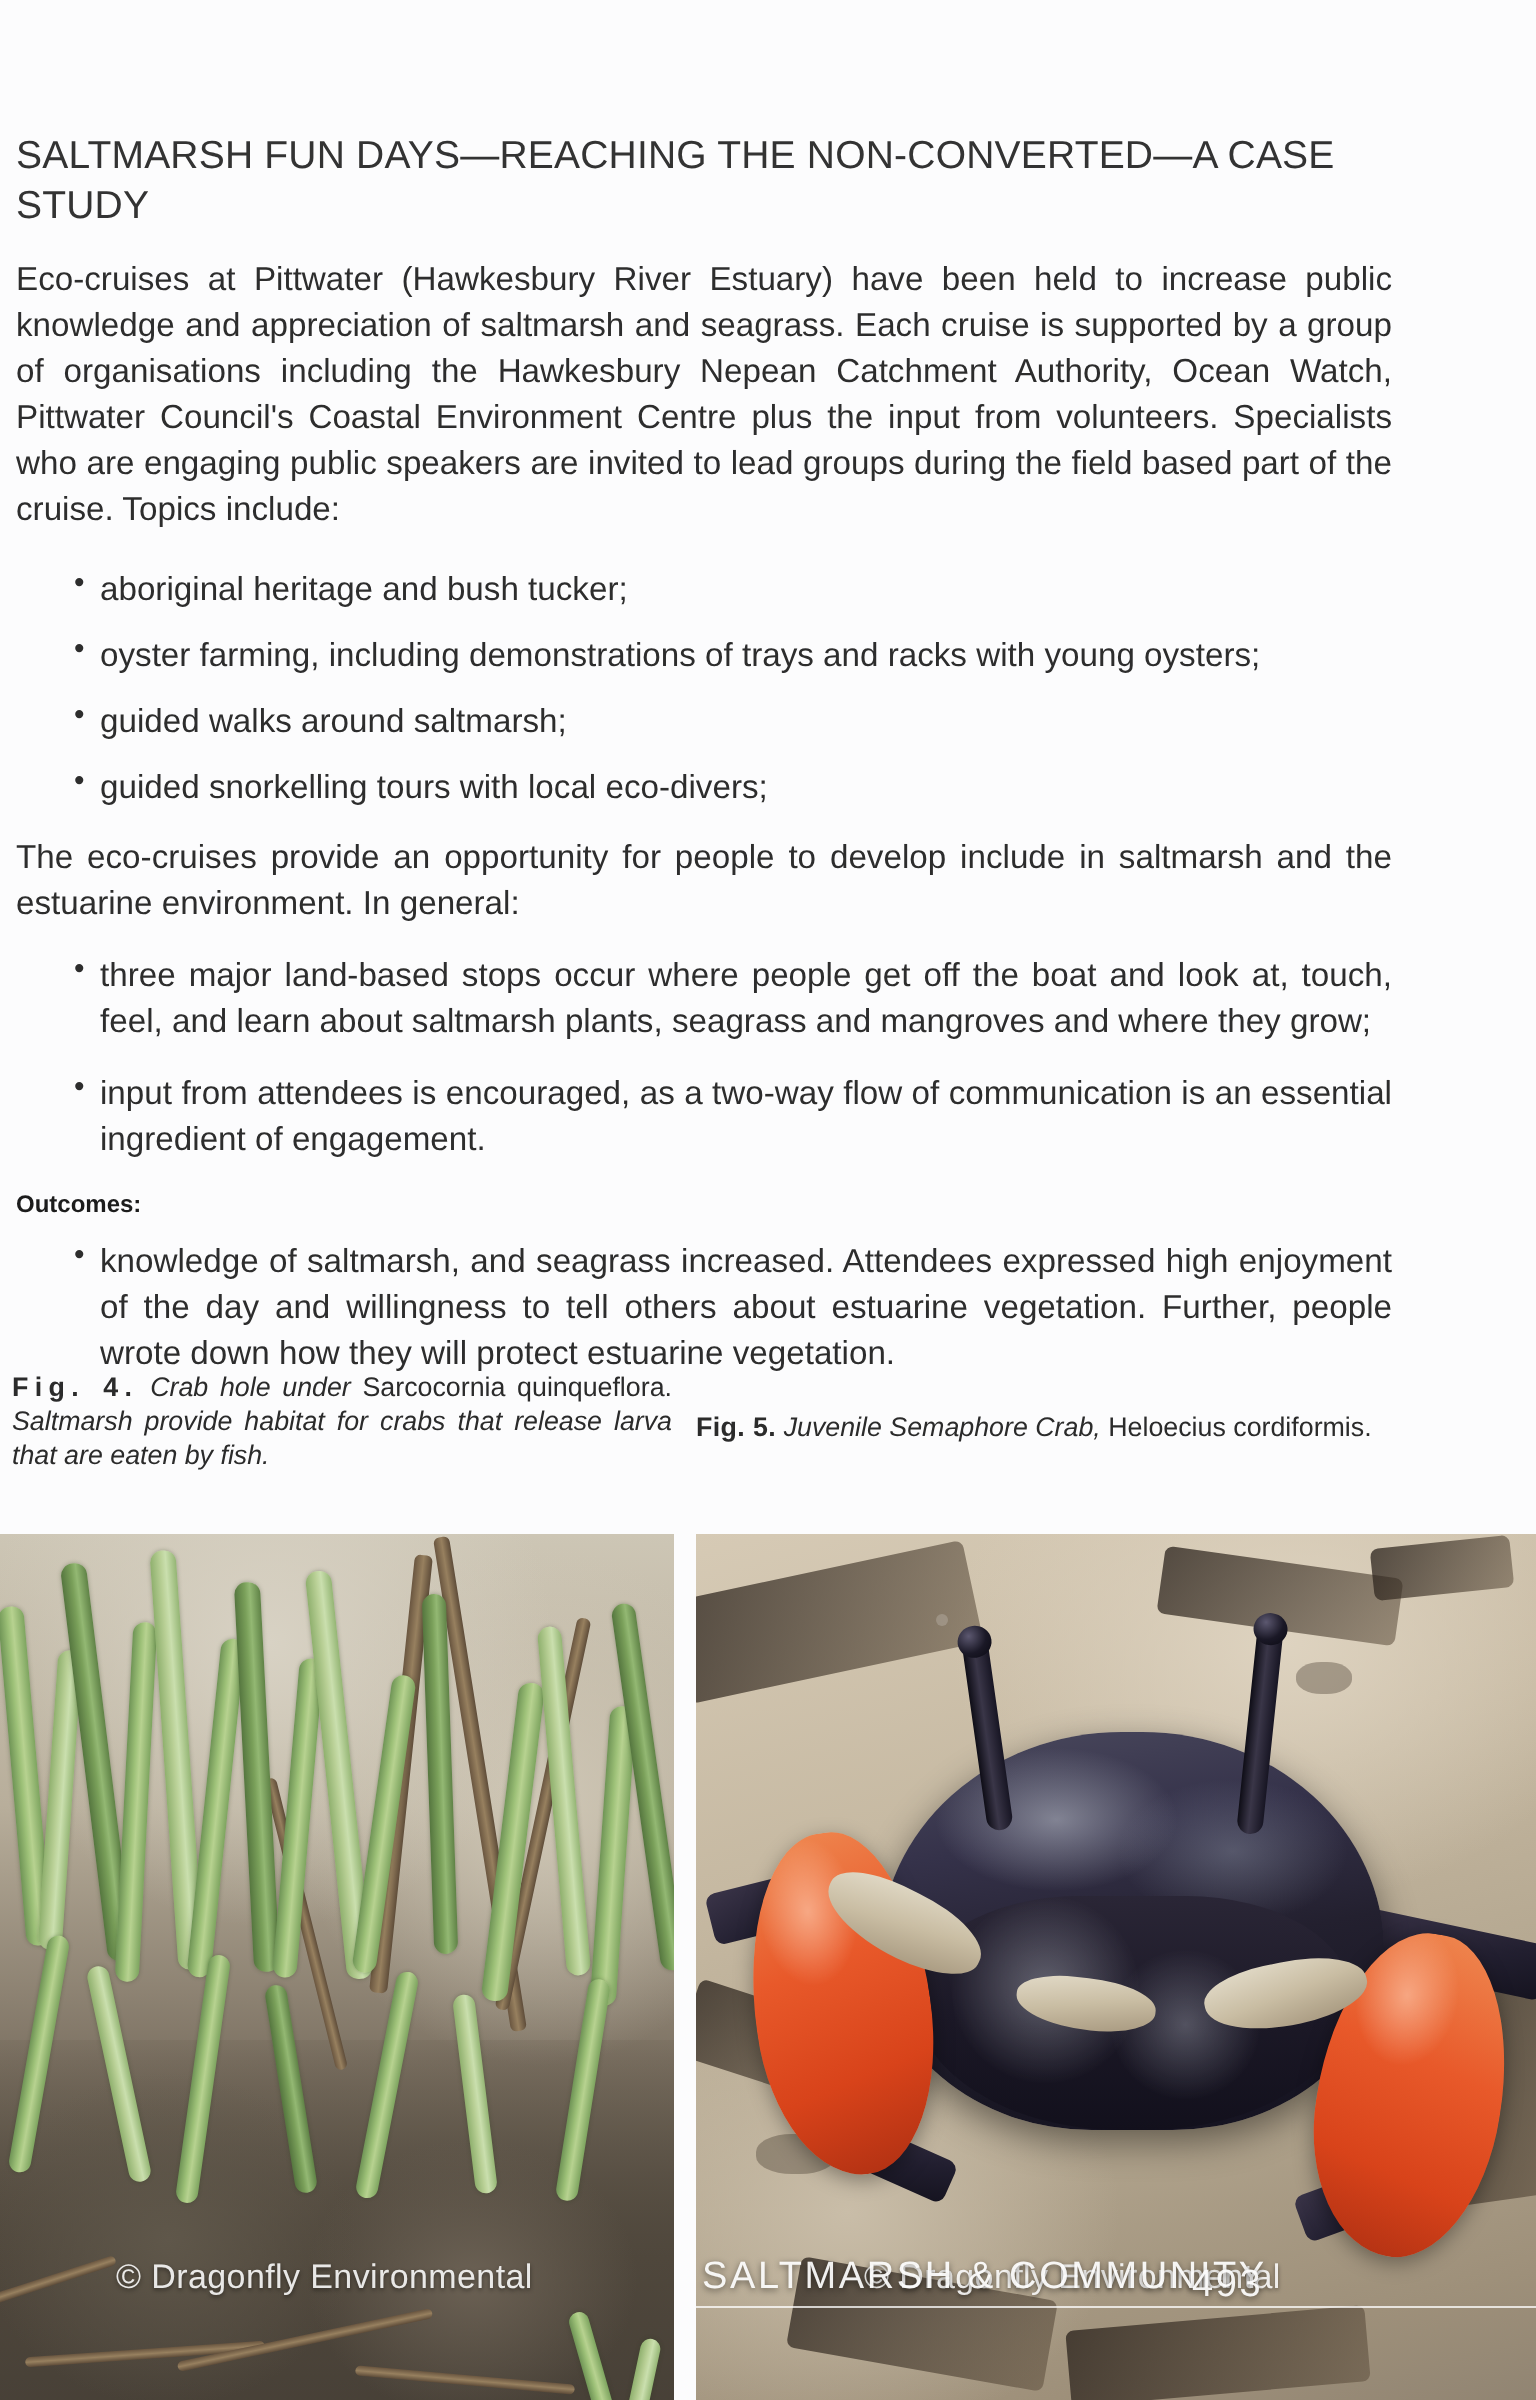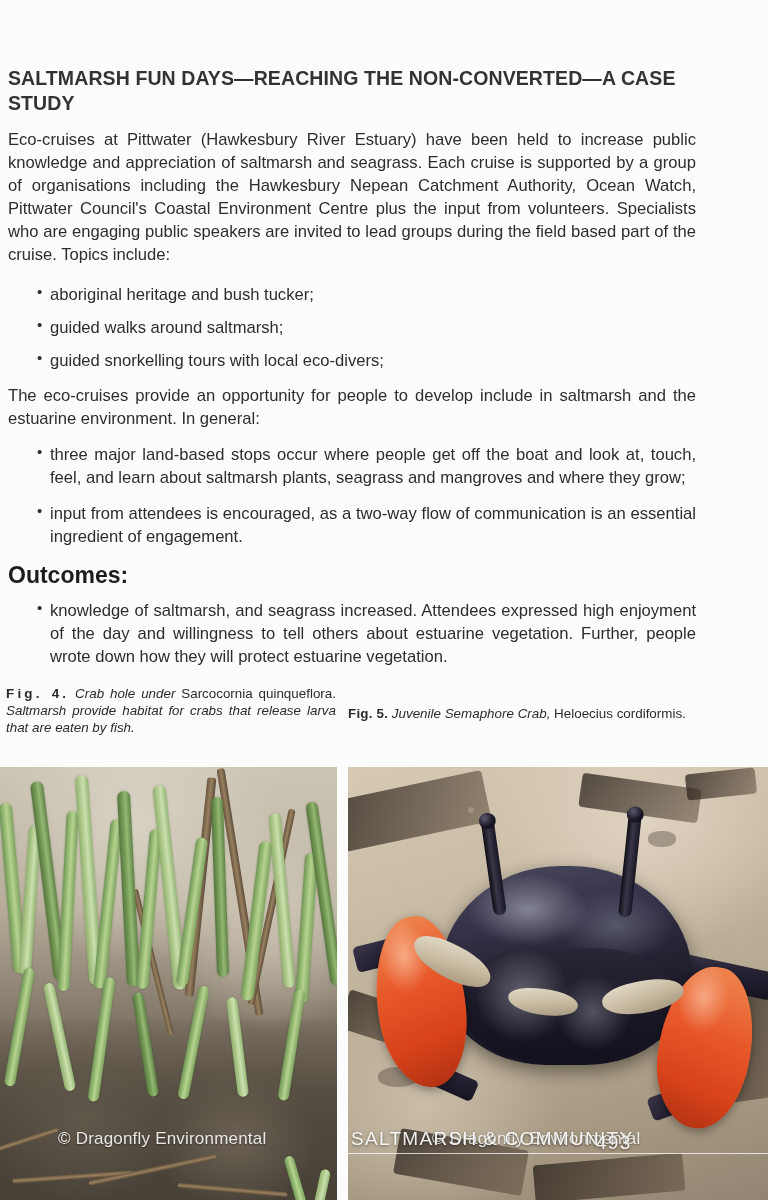--- a/index.html
+++ b/index.html
@@ -26,21 +26,21 @@
   .content {
     position: absolute;
     left: 8px;
     top: 0;
     width: 688px;
   }
 
   
   .doc-heading {
     font-size: 19.5px;
-    font-weight: 700;
+    font-weight: 400;
     letter-spacing: 0.1px;
     line-height: 1.26;
     color: #333;
     margin: 0;
     padding-top: 66px;
     width: 672px;
   }
 
   
   .body-par {
@@ -82,21 +82,21 @@
   }
   .bullets.topgap {
     margin-top: 16px;
   }
   .bullets.loose li {
     margin-top: 13px;
   }
 
   
   .section-label {
-    font-size: 23px;
+    font-size: 12px;
     font-weight: 700;
     color: #1c1c1c;
     margin: 0;
     padding-top: 14px;
   }
 
   
   .captions {
     position: absolute;
     left: 0;
@@ -361,20 +361,21 @@
 <div class="page">
 
   <div class="content">
 
     <h1 class="doc-heading">SALTMARSH FUN DAYS—REACHING THE NON-CONVERTED—A CASE STUDY</h1>
 
     <p class="body-par">Eco-cruises at Pittwater (Hawkesbury River Estuary) have been held to increase public knowledge and appreciation of saltmarsh and seagrass. Each cruise is supported by a group of organisations including the Hawkesbury Nepean Catchment Authority, Ocean Watch, Pittwater Council's Coastal Environment Centre plus the input from volunteers. Specialists who are engaging public speakers are invited to lead groups during the field based part of the cruise. Topics include:</p>
 
     <ul class="bullets topgap">
       <li>aboriginal heritage and bush tucker;</li>
+      <li>oyster farming, including demonstrations of trays and racks with young oysters;</li>
       <li>guided walks around saltmarsh;</li>
       <li>guided snorkelling tours with local eco-divers;</li>
     </ul>
 
     <p class="body-par tight">The eco-cruises provide an opportunity for people to develop include in saltmarsh and the estuarine environment. In general:</p>
 
     <ul class="bullets loose">
       <li>three major land-based stops occur where people get off the boat and look at, touch, feel, and learn about saltmarsh plants, seagrass and mangroves and where they grow;</li>
       <li>input from attendees is encouraged, as a two-way flow of communication is an essential ingredient of engagement.</li>
     </ul>

